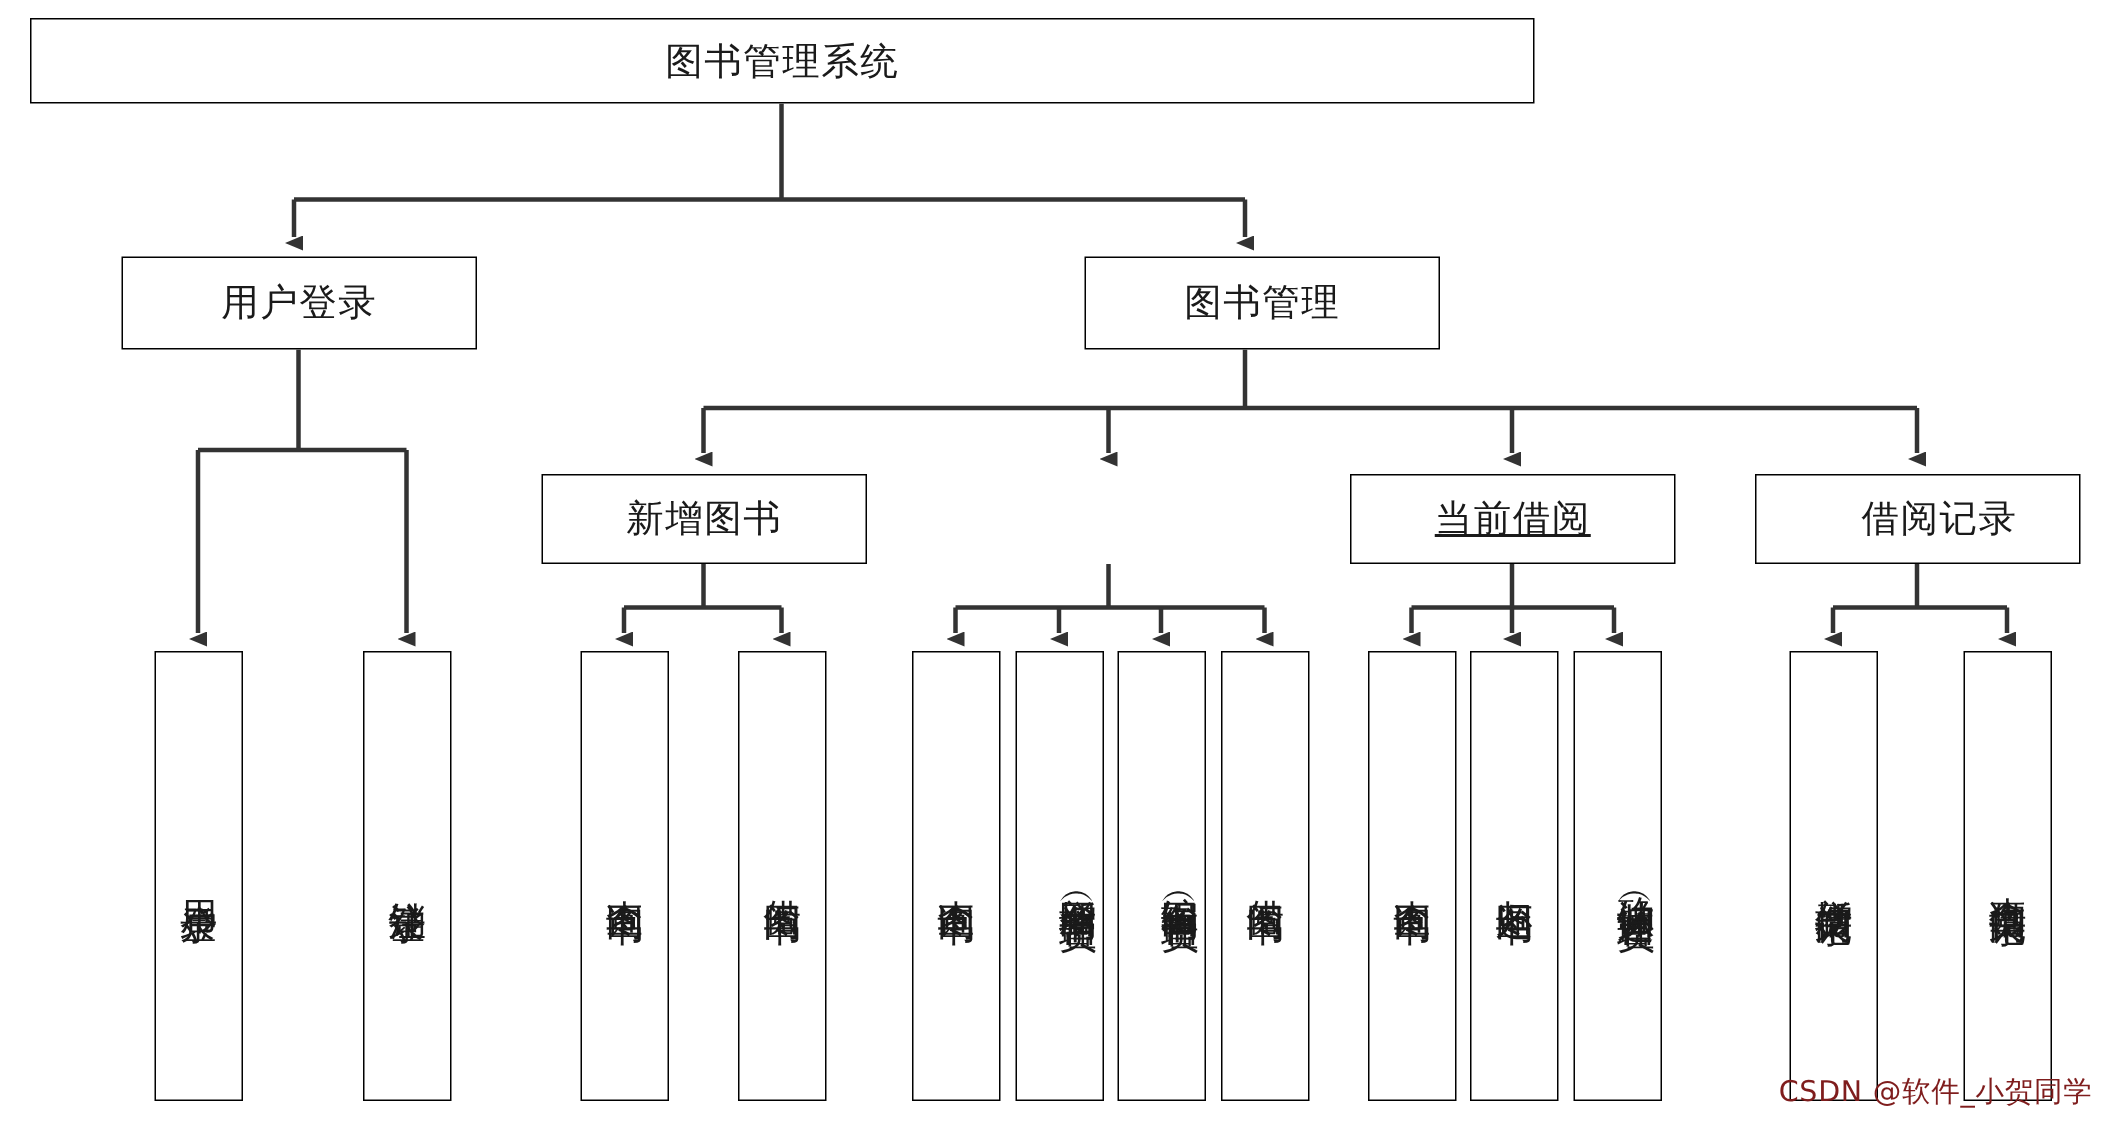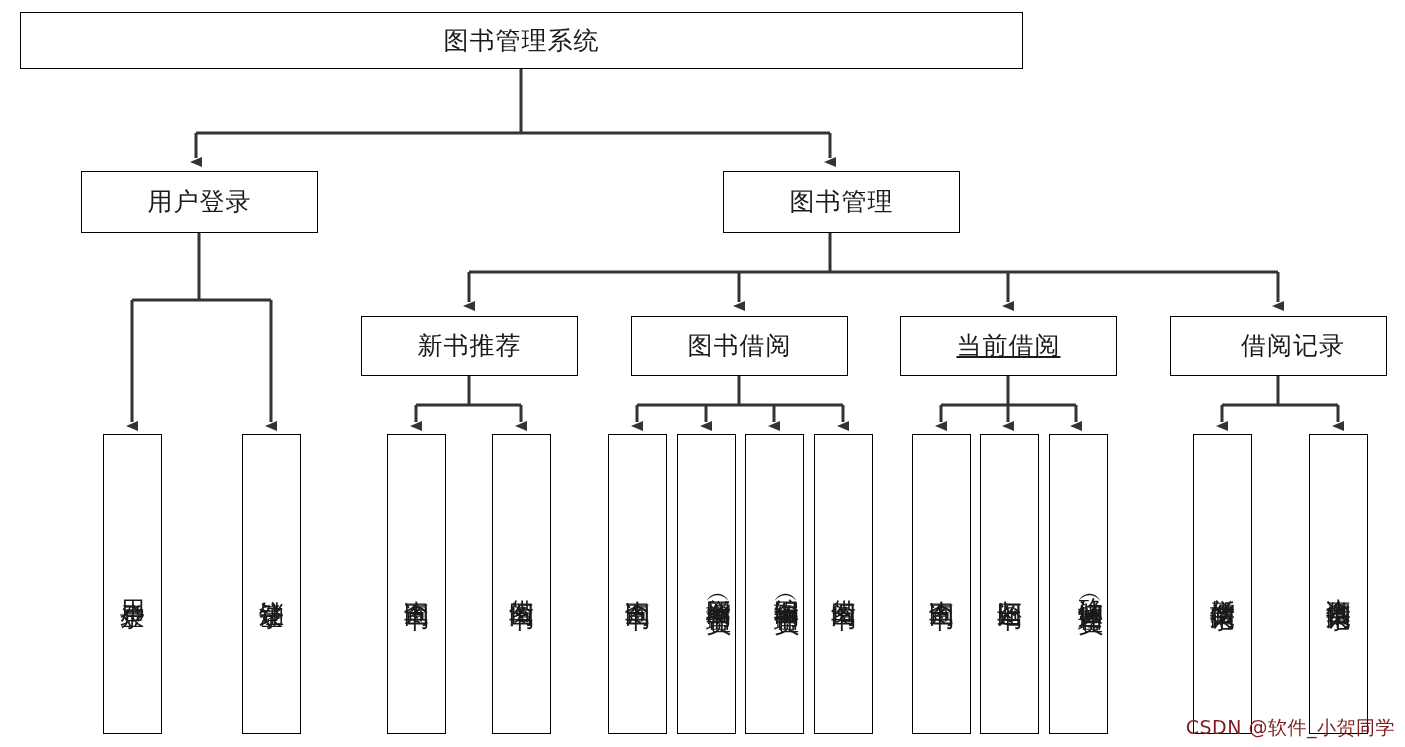--- a/index.html
+++ b/index.html
@@ -119,22 +119,21 @@
     <path d="M1222,405 L1338,405" stroke="#333333" stroke-width="3" fill="none"></path>
     <path d="M1222,405 L1222,422" stroke="#333333" stroke-width="3" fill="none" marker-end="url(#arrow)"></path>
     <path d="M1338,405 L1338,422" stroke="#333333" stroke-width="3" fill="none" marker-end="url(#arrow)"></path>
   </svg>
 
   <div class="node horiz" style="left:20px; top:12px; width:1003px; height:57px;">图书管理系统</div>
 
   <div class="node horiz" style="left:81px; top:171px; width:237px; height:62px;">用户登录</div>
   <div class="node horiz" style="left:711px; top:171px; width:237px; height:62px;margin-left:12px;">图书管理</div>
 
-  <div class="node horiz" style="left:361px; top:316px; width:217px; height:60px;">新书推荐</div>
-  <div class="node horiz" style="left:631px; top:316px; width:217px; height:60px;">图书借阅</div>
+  <div class="node horiz" style="left:361px; top:316px; width:217px; height:60px;">新增图书</div>
   <div class="node horiz" style="left:900px; top:316px; width:217px; height:60px;text-decoration:underline;">当前借阅</div>
   <div class="node horiz" style="left:1170px; top:316px; width:217px; height:60px;padding-left:29px;">借阅记录</div>
 
   <div class="node vert mid" style="left:103px; top:434px; width:59px; height:300px;">用户登录</div>
   <div class="node vert mid" style="left:242px; top:434px; width:59px; height:300px;">注销登录</div>
 
   <div class="node vert mid" style="left:387px; top:434px; width:59px; height:300px;">查询图书</div>
   <div class="node vert mid" style="left:492px; top:434px; width:59px; height:300px;">借阅图书</div>
 
   <div class="node vert mid" style="left:608px; top:434px; width:59px; height:300px;">查询图书</div>

